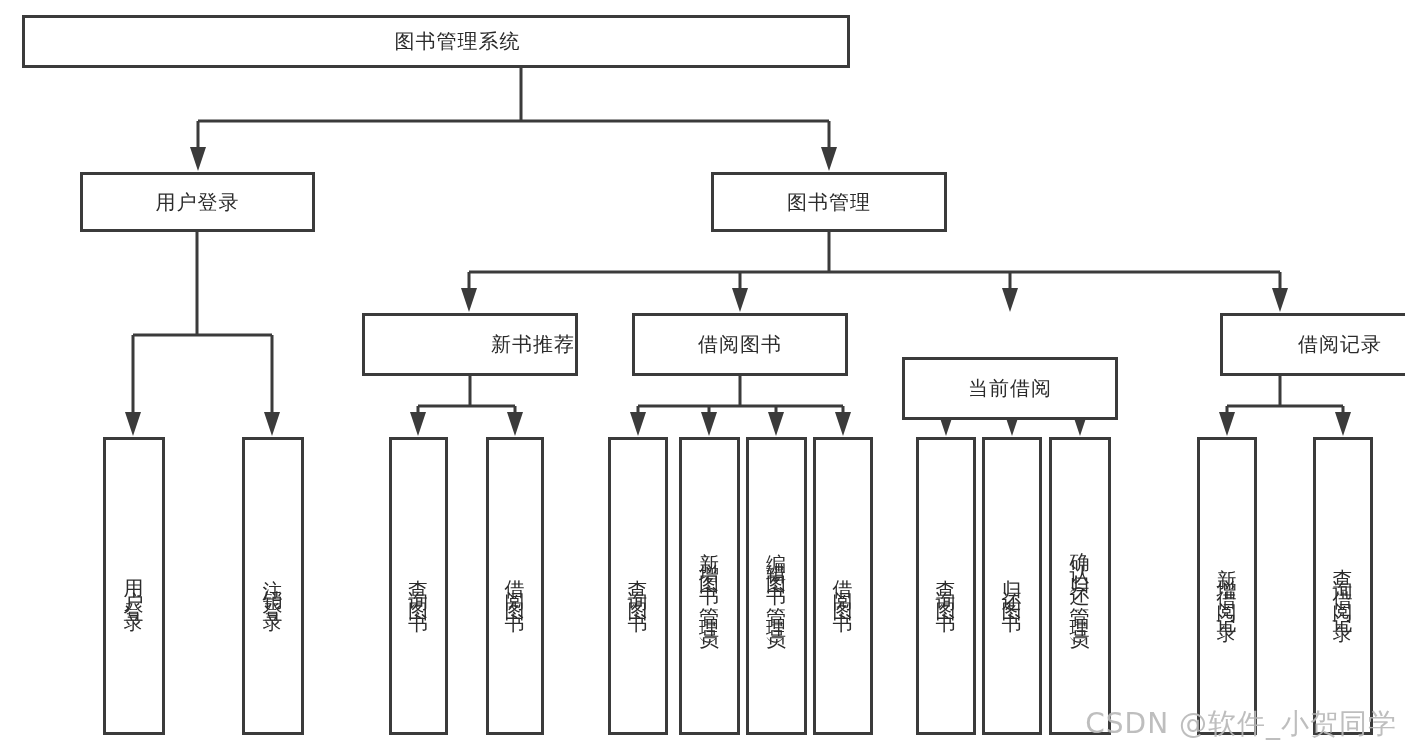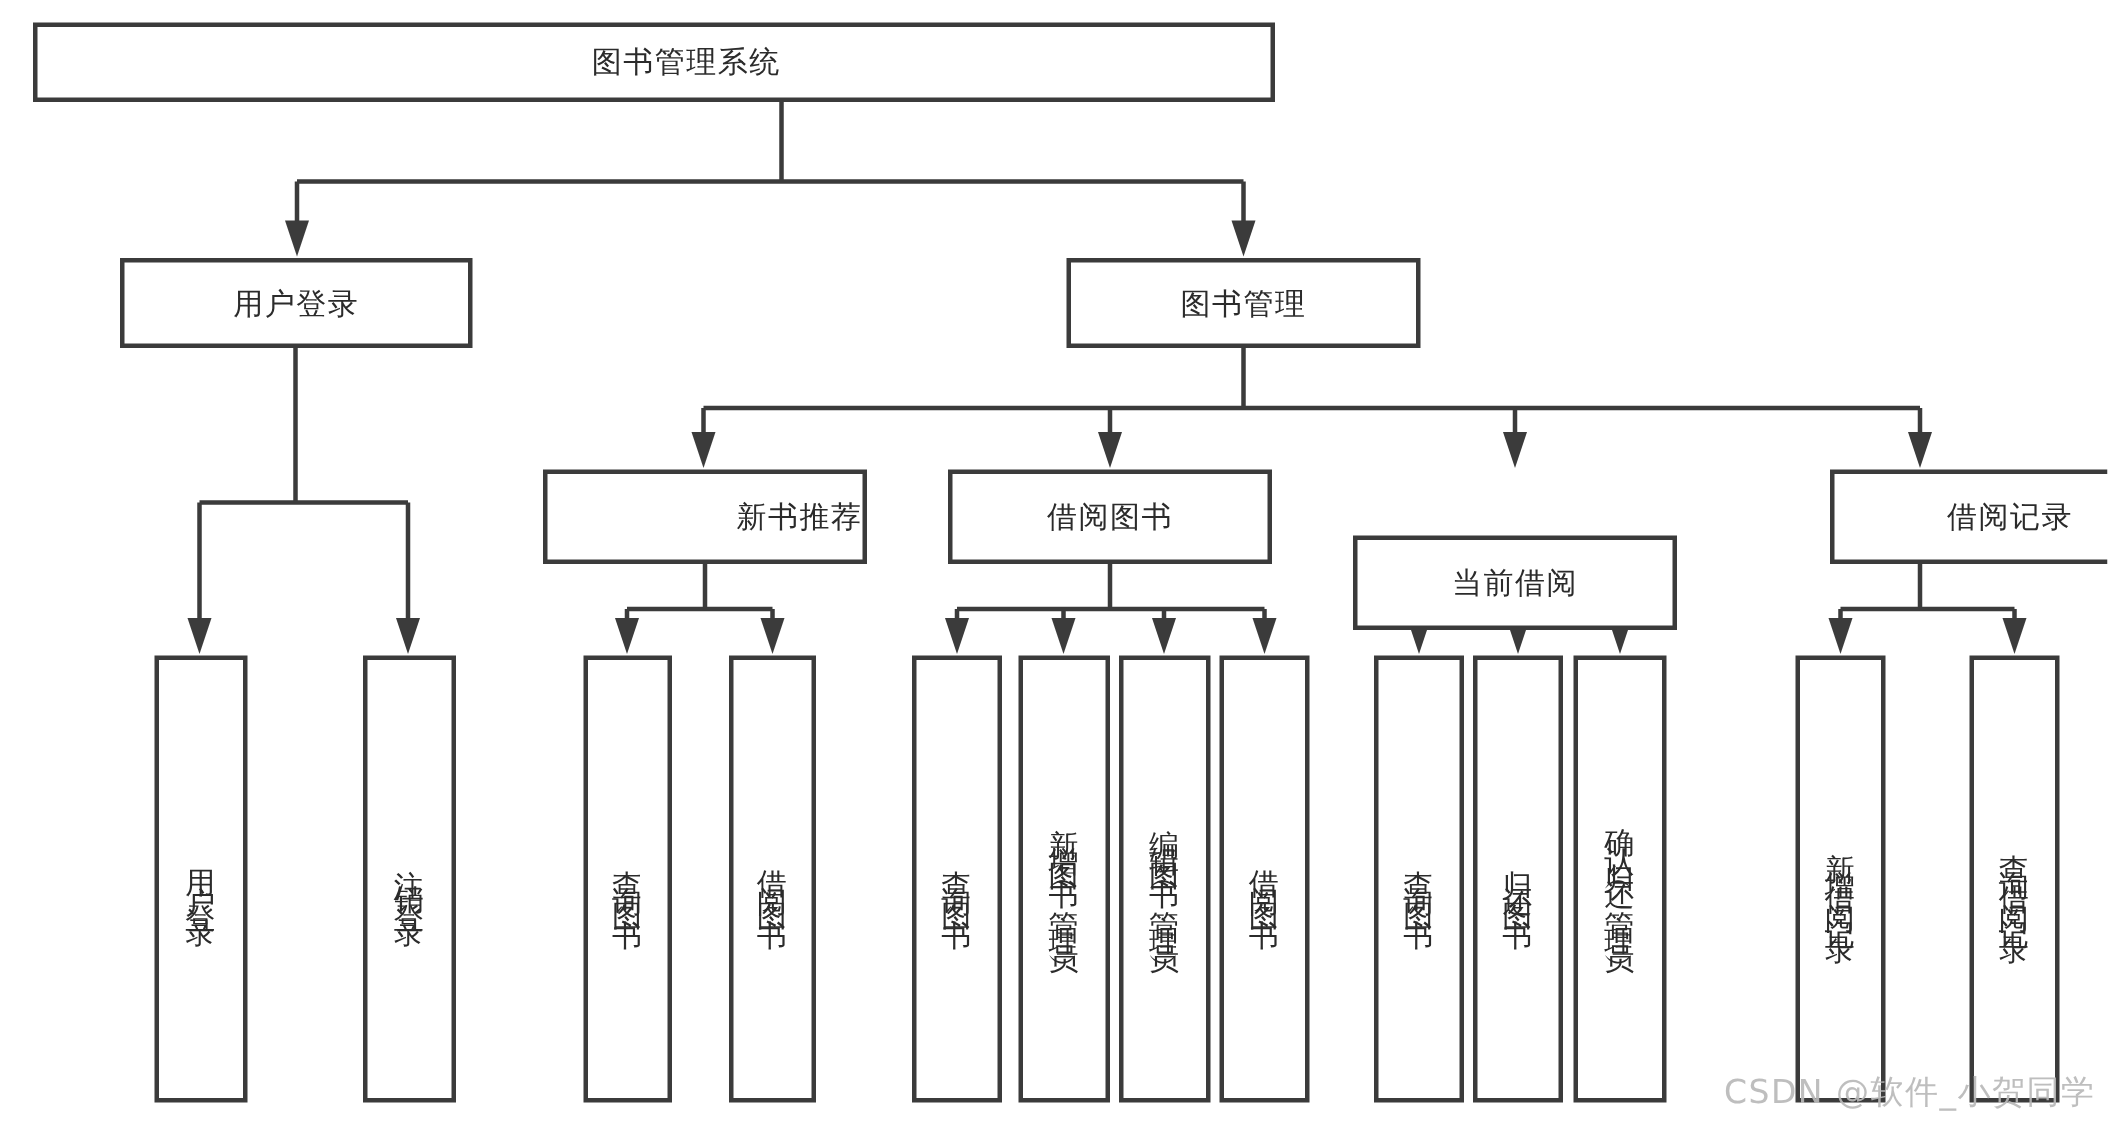--- a/index.html
+++ b/index.html
@@ -38,21 +38,21 @@
     left: 0; top: 0;
     width: 1405px;
     height: 747px;
     z-index: 1;
     pointer-events: none;
   }
   #watermark {
     position: absolute;
     right: 8px;
     bottom: 4px;
-    font-size: 22px;
+    font-size: 28px;
     color: rgba(185,185,185,0.92);
     letter-spacing: 1px;
     z-index: 5;
     white-space: nowrap;
   }
 </style>
 </head>
 <body>
 
 <div id="canvas">

